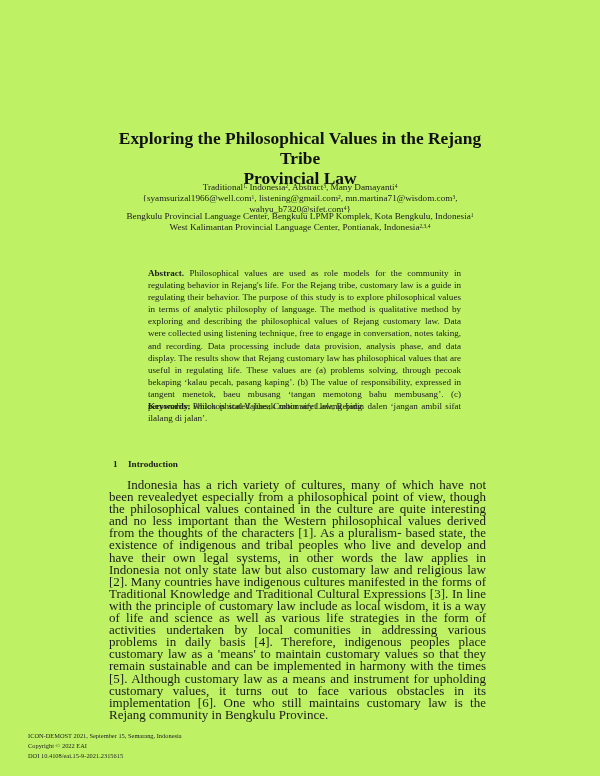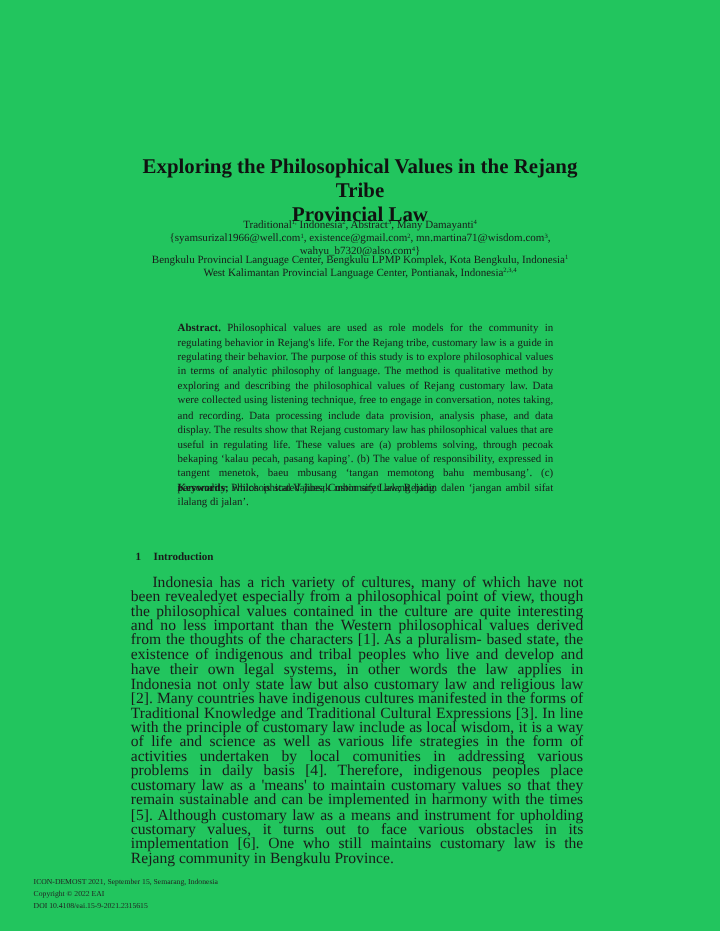--- a/index.html
+++ b/index.html
@@ -1,18 +1,18 @@
 <!DOCTYPE html>
 <html><head>
 <meta charset="utf-8">
 <style>
   html, body { margin:0; padding:0; background:#ffffff; }
   body { width:600px; height:776px; position:relative; overflow:hidden;
          font-family:"Liberation Serif", "DejaVu Serif", serif; color:#1a1a1a; }
-  .page { position:absolute; left:0; top:0; width:600px; height:776px; background:#22c55e; }
+  .page { position:absolute; left:0; top:0; width:600px; height:776px; background:#bef264; }
   .title { position:absolute; left:100px; width:400px; top:128px; text-align:center;
            font-weight:bold; font-size:17.4px; line-height:20px; color:#111; }
   .authors { position:absolute; left:100px; width:400px; top:182px; text-align:center;
              font-size:9.2px; line-height:11px; }
   .affil { position:absolute; left:60px; width:480px; top:211px; text-align:center;
            font-size:9.2px; line-height:11px; }
   sup { font-size:5.5px; vertical-align:top; position:relative; top:-1px; }
   .abstract { position:absolute; left:148px; width:313px; top:267px;
               font-size:9.1px; line-height:12.1px; text-align:justify; }
   .abstract b { font-weight:bold; }
@@ -32,24 +32,24 @@
   <div class="title">
     <div>Exploring the Philosophical Values in the Rejang Tribe</div>
     <div>Provincial Law</div>
   </div>
 
   <div class="authors">
     <div>
       <span>Traditional</span><sup>1,</sup><span> Indonesia</span><sup>2</sup><span>, Abstract</span><sup>3</sup><span>, Many Damayanti</span><sup>4</sup>
     </div>
     <div>
-      <span>{syamsurizal1966@well.com</span><sup>1</sup><span>, existence@gmail.com</span><sup>2</sup><span>, mn.martina71@wisdom.com</span><sup>3</sup><span>,</span>
+      <span>{syamsurizal1966@well.com</span><sup>1</sup><span>, listening@gmail.com</span><sup>2</sup><span>, mn.martina71@wisdom.com</span><sup>3</sup><span>,</span>
     </div>
     <div>
-      <span>wahyu_b7320@also.com</span><sup>4</sup><span>}</span>
+      <span>wahyu_b7320@sifet.com</span><sup>4</sup><span>}</span>
     </div>
   </div>
 
   <div class="affil">
     <div><span>Bengkulu Provincial Language Center, Bengkulu LPMP Komplek, Kota Bengkulu, Indonesia</span><sup>1</sup></div>
     <div><span>West Kalimantan Provincial Language Center, Pontianak, Indonesia</span><sup>2,3,4</sup></div>
   </div>
 
   <div class="abstract">
     <b>Abstract.</b><span> Philosophical values are used as role models for the community in regulating behavior in Rejang's life. For the Rejang tribe, customary law is a guide in regulating their behavior. The purpose of this study is to explore philosophical values in terms of analytic philosophy of language. The method is qualitative method by exploring and describing the philosophical values of Rejang customary law. Data were collected using listening technique, free to engage in conversation, notes taking, and recording. Data processing include data provision, analysis phase, and data display. The results show that Rejang customary law has philosophical values that are useful in regulating life. These values are (a) problems solving, through pecoak bekaping ‘kalau pecah, pasang kaping’. (b) The value of responsibility, expressed in tangent menetok, baeu mbusang ‘tangan memotong bahu membusang’. (c) personality, which is stated jibeak mbin sifet lalang bidin dalen ‘jangan ambil sifat ilalang di jalan’.</span>

